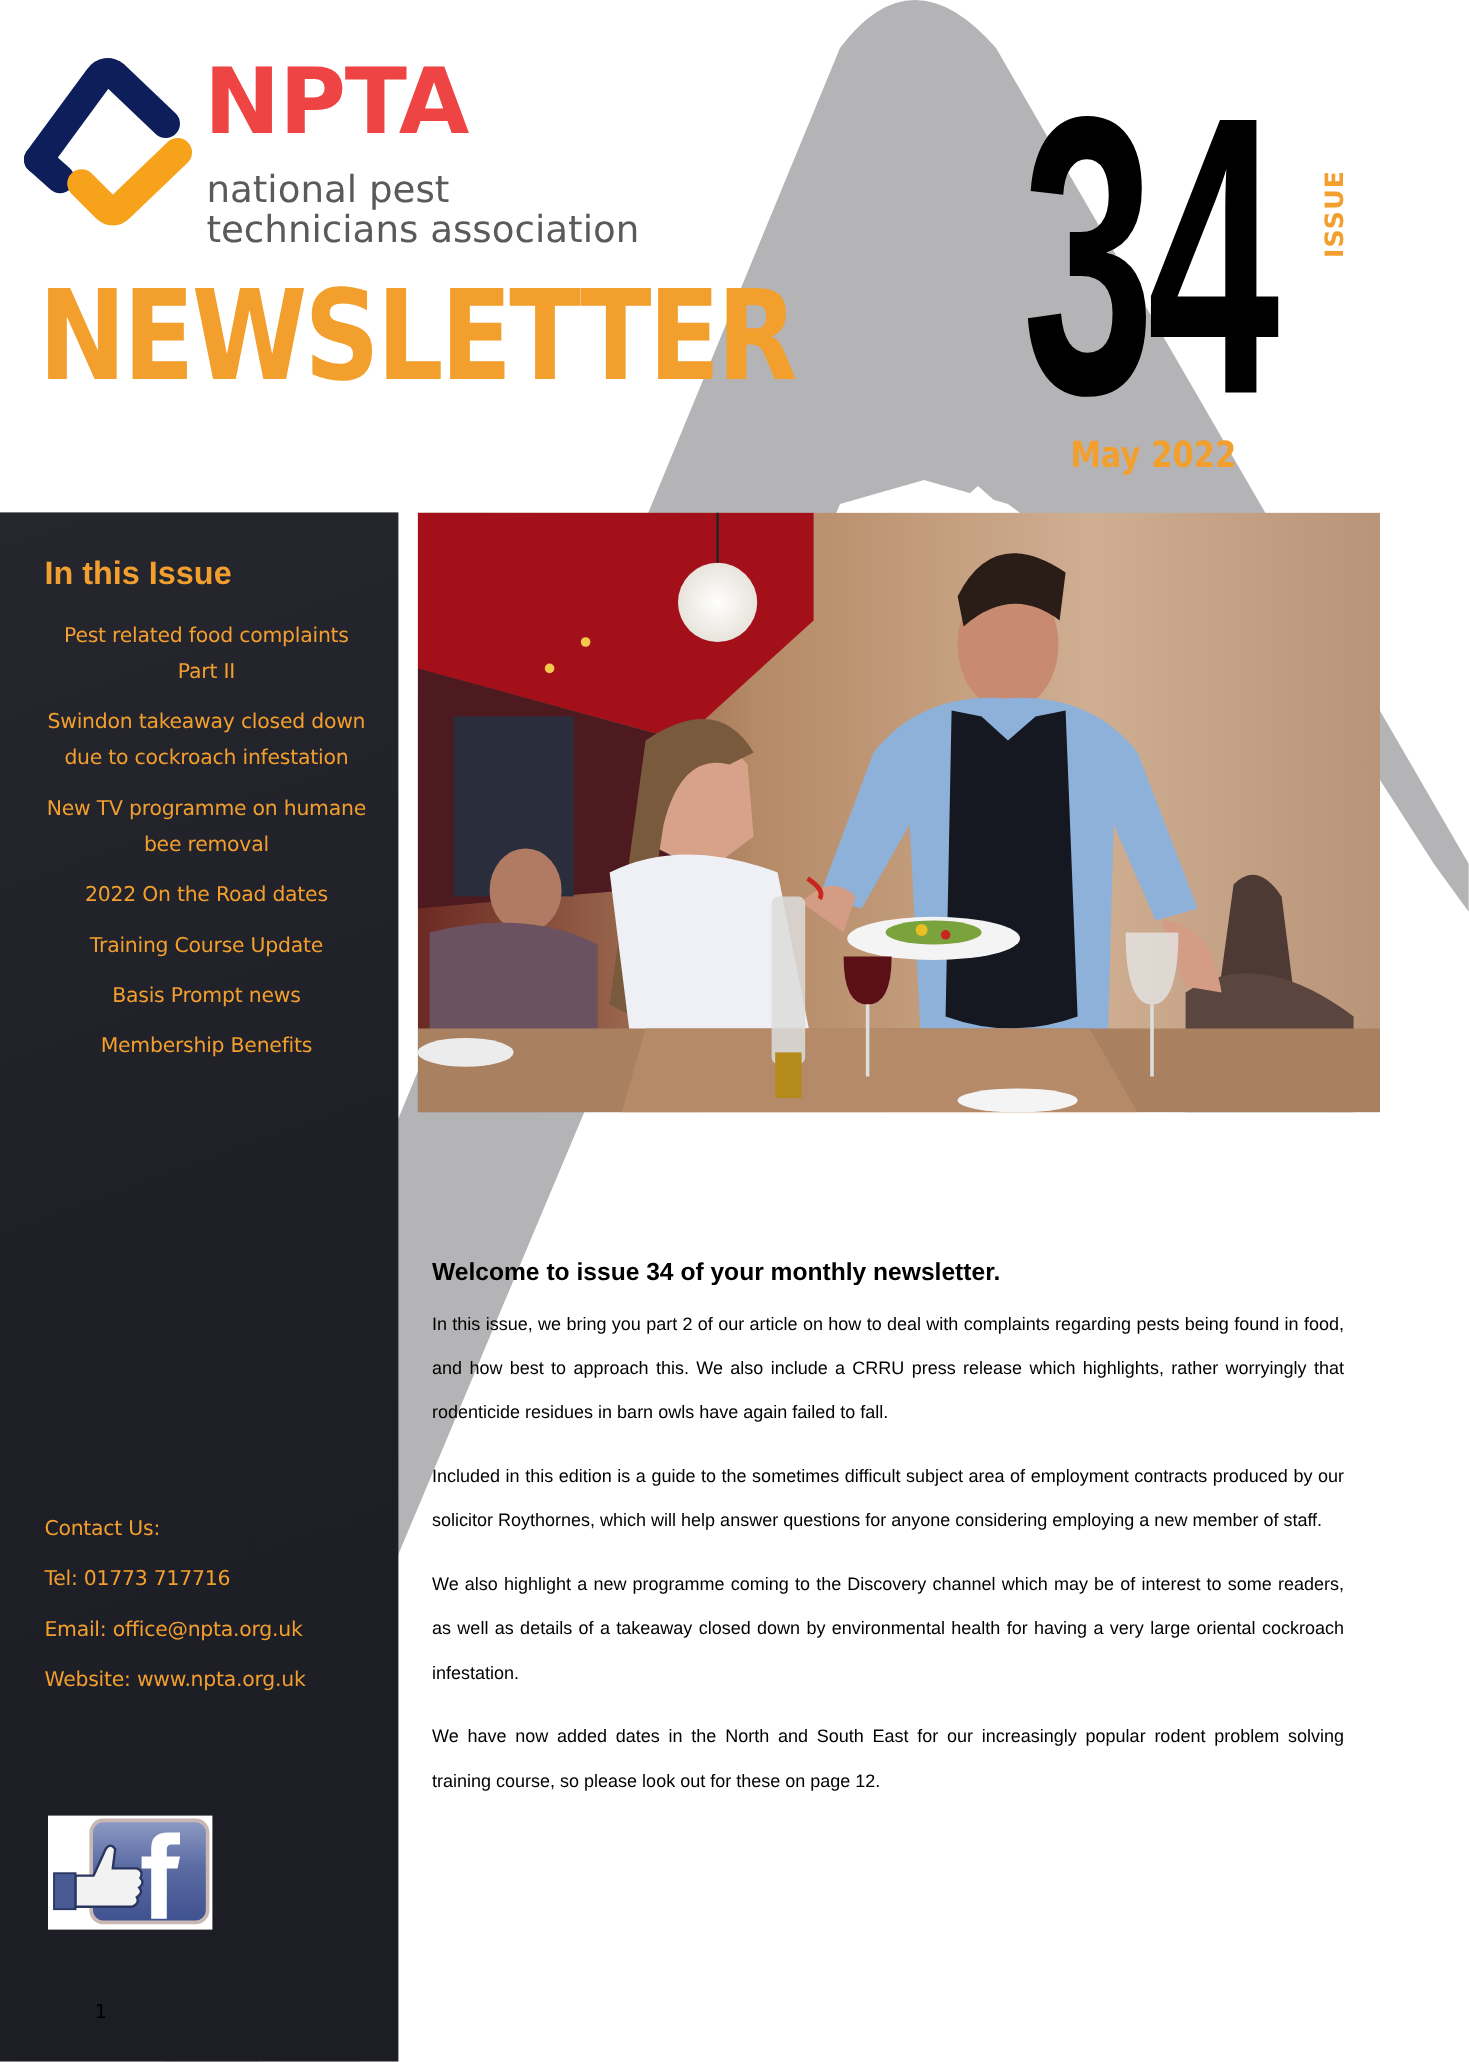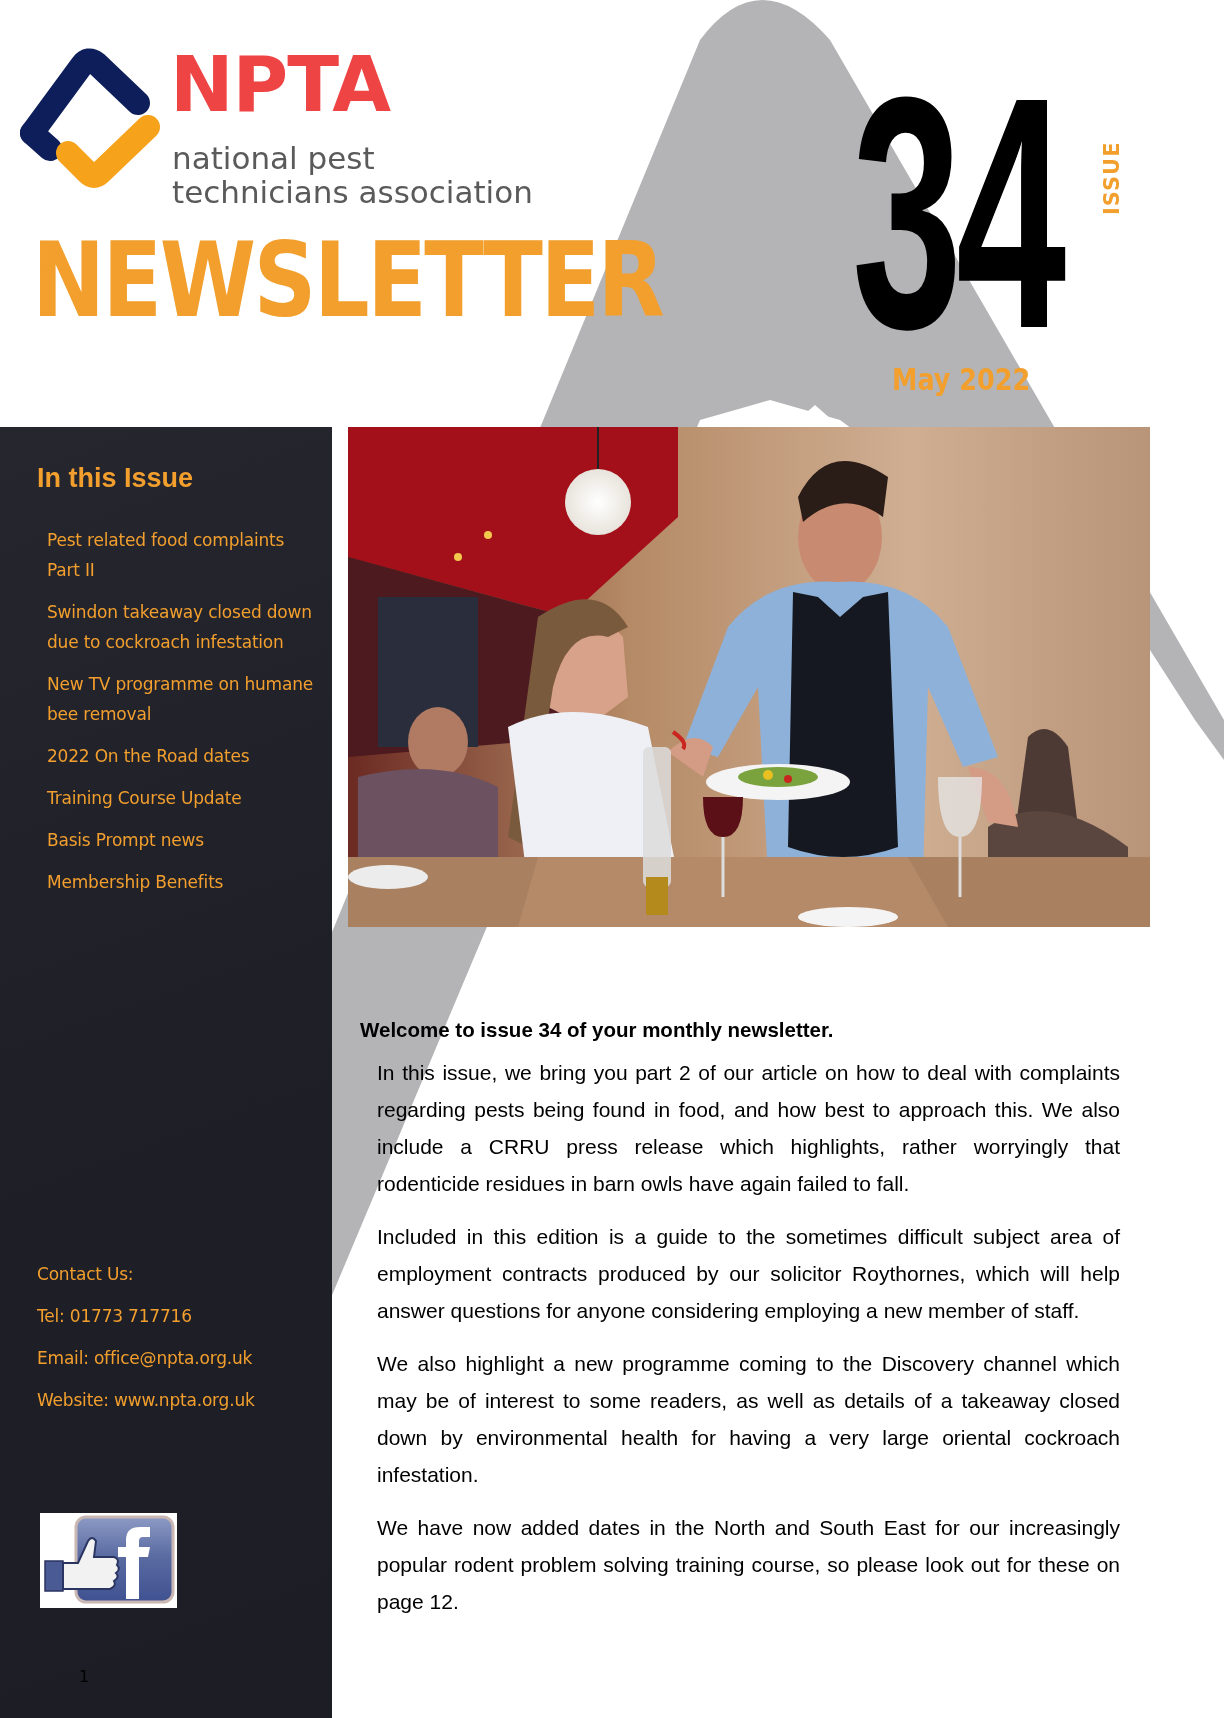--- a/index.html
+++ b/index.html
@@ -56,21 +56,21 @@
     
     .sidebar {
       position: absolute; left: 0; top: 427px; width: 332px; height: 1543px; z-index: 2;
       background: linear-gradient(160deg, #26262f 0%, #1f1f28 40%, #1c1c24 100%);
     }
     .sidebar-heading {
       position: absolute; left: 37px; top: 36px;
       font-family: "Liberation Sans", sans-serif; font-weight: bold;
       font-size: 27px; color: #f29f2d;
     }
-    .toc { position: absolute; left: 37px; top: 88px; width: 270px; margin: 10px; padding: 0; list-style: none; }
+    .toc { position: absolute; left: 37px; top: 88px; width: 270px; margin: 0; padding: 0; list-style: none; text-align: center; }
     .toc li {
       font-family: "DejaVu Sans", sans-serif; font-size: 17px; line-height: 30px;
       color: #f29f2d; margin-bottom: 12px; letter-spacing: -0.2px;
       cursor: pointer;
     }
     .contact { position: absolute; left: 37px; top: 836px; width: 280px; }
     .contact div {
       font-family: "DejaVu Sans", sans-serif; font-size: 17px; line-height: 22px;
       color: #f29f2d; margin-bottom: 20px; letter-spacing: -0.2px; white-space: nowrap;
     }
@@ -83,30 +83,30 @@
       font-family: "DejaVu Sans", sans-serif; font-size: 16px; color: #000;
     }
 
     
     .hero-image {
       position: absolute; left: 348px; top: 427px; width: 802px; height: 500px; z-index: 2;
       overflow: hidden;
     }
 
     
-    .article { position: absolute; left: 360px; top: 1016px; width: 760px; z-index: 2; }
+    .article { position: absolute; left: 360px; top: 1047px; width: 760px; z-index: 2; }
     .article h2 {
       margin: 0 0 10px 0;
       font-family: "Liberation Sans", sans-serif; font-weight: bold;
       font-size: 20.5px; line-height: 28px; color: #000;
     }
     .article p {
-      margin: 0 0 16px 17px;
+      margin: 0 0 16px 0;
       font-family: "Liberation Sans", sans-serif;
-      font-size: 21px; line-height: 37px; color: #000;
+      font-size: 15px; line-height: 37px; color: #000;
       text-align: justify;
     }
   </style>
 </head>
 <body>
 
 <svg class="bg-shapes" viewBox="0 0 1224 1718" xmlns="http://www.w3.org/2000/svg">
 
   <path d="M 150 1718 L 150 1718 Q 60 1718 40 1640 L 40 1640 L 700 40 Q 760 -40 830 40 L 1224 720 L 1224 760 L 1195 720 L 1150 650 L 840 420 L 770 400 L 700 420 L 330 1300 L 300 1718 Z" fill="#b4b4b6"></path>
   <path d="M 0 1718 L 0 1560 L 330 1560 L 330 1660 L 215 1718 Z" fill="#b4b4b6"></path>

